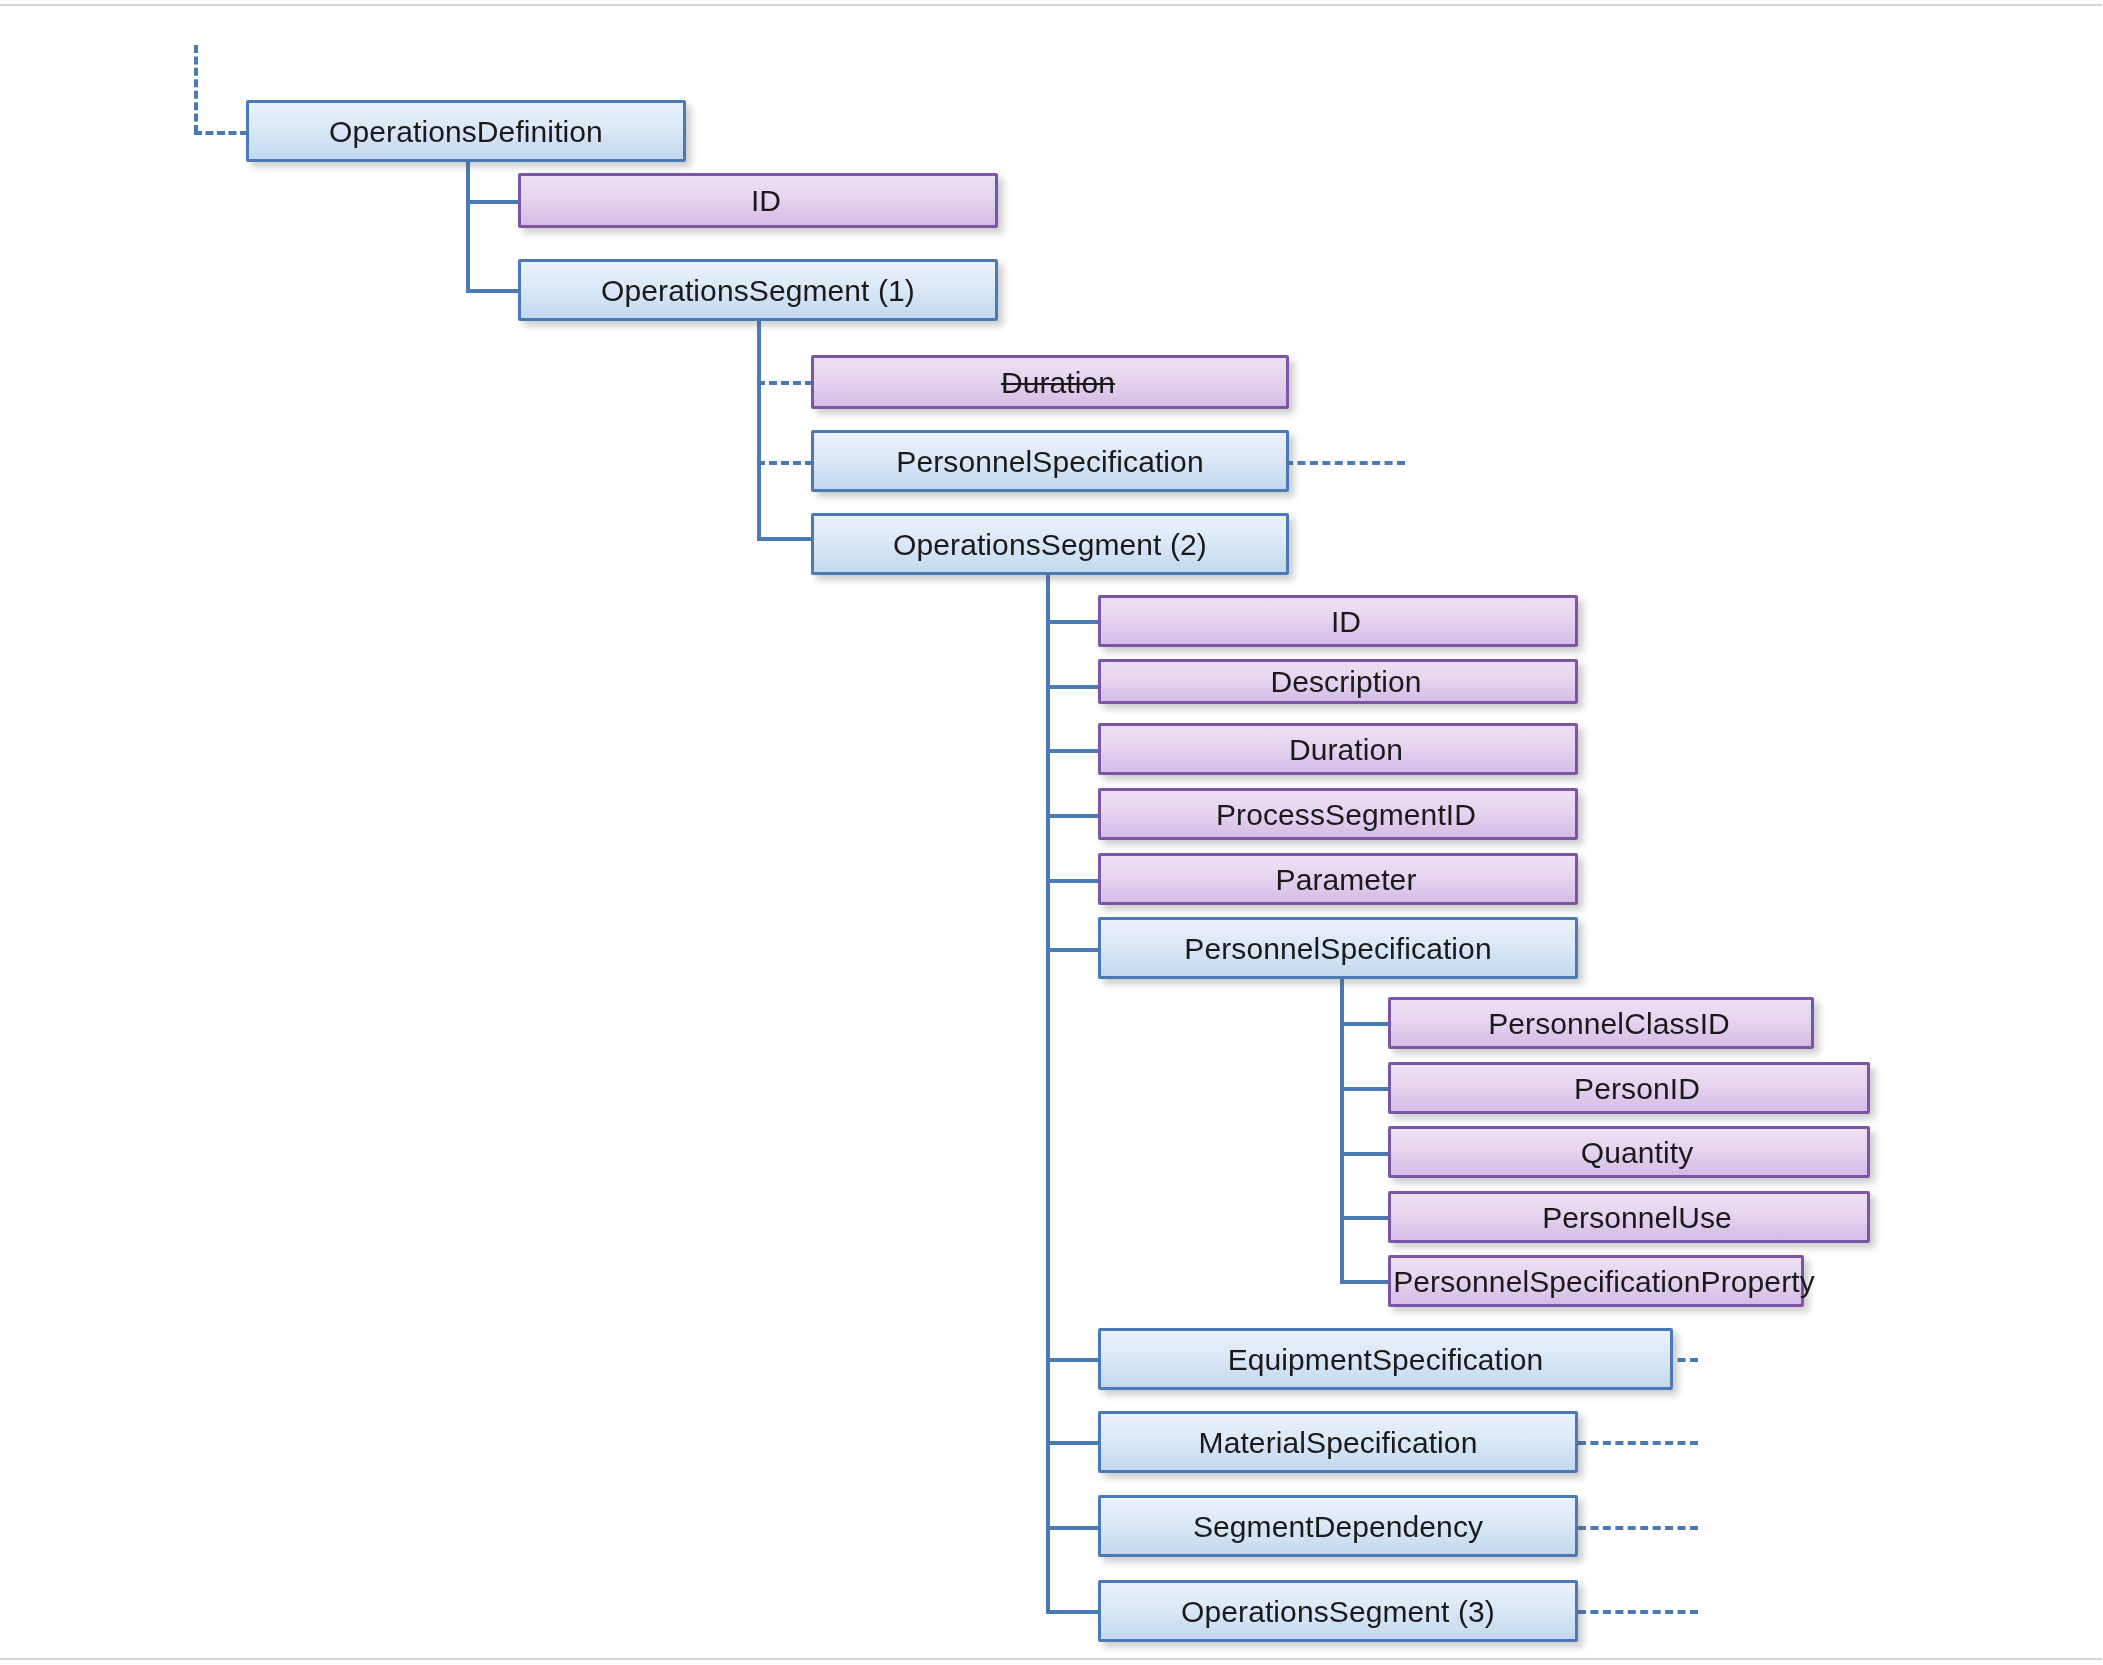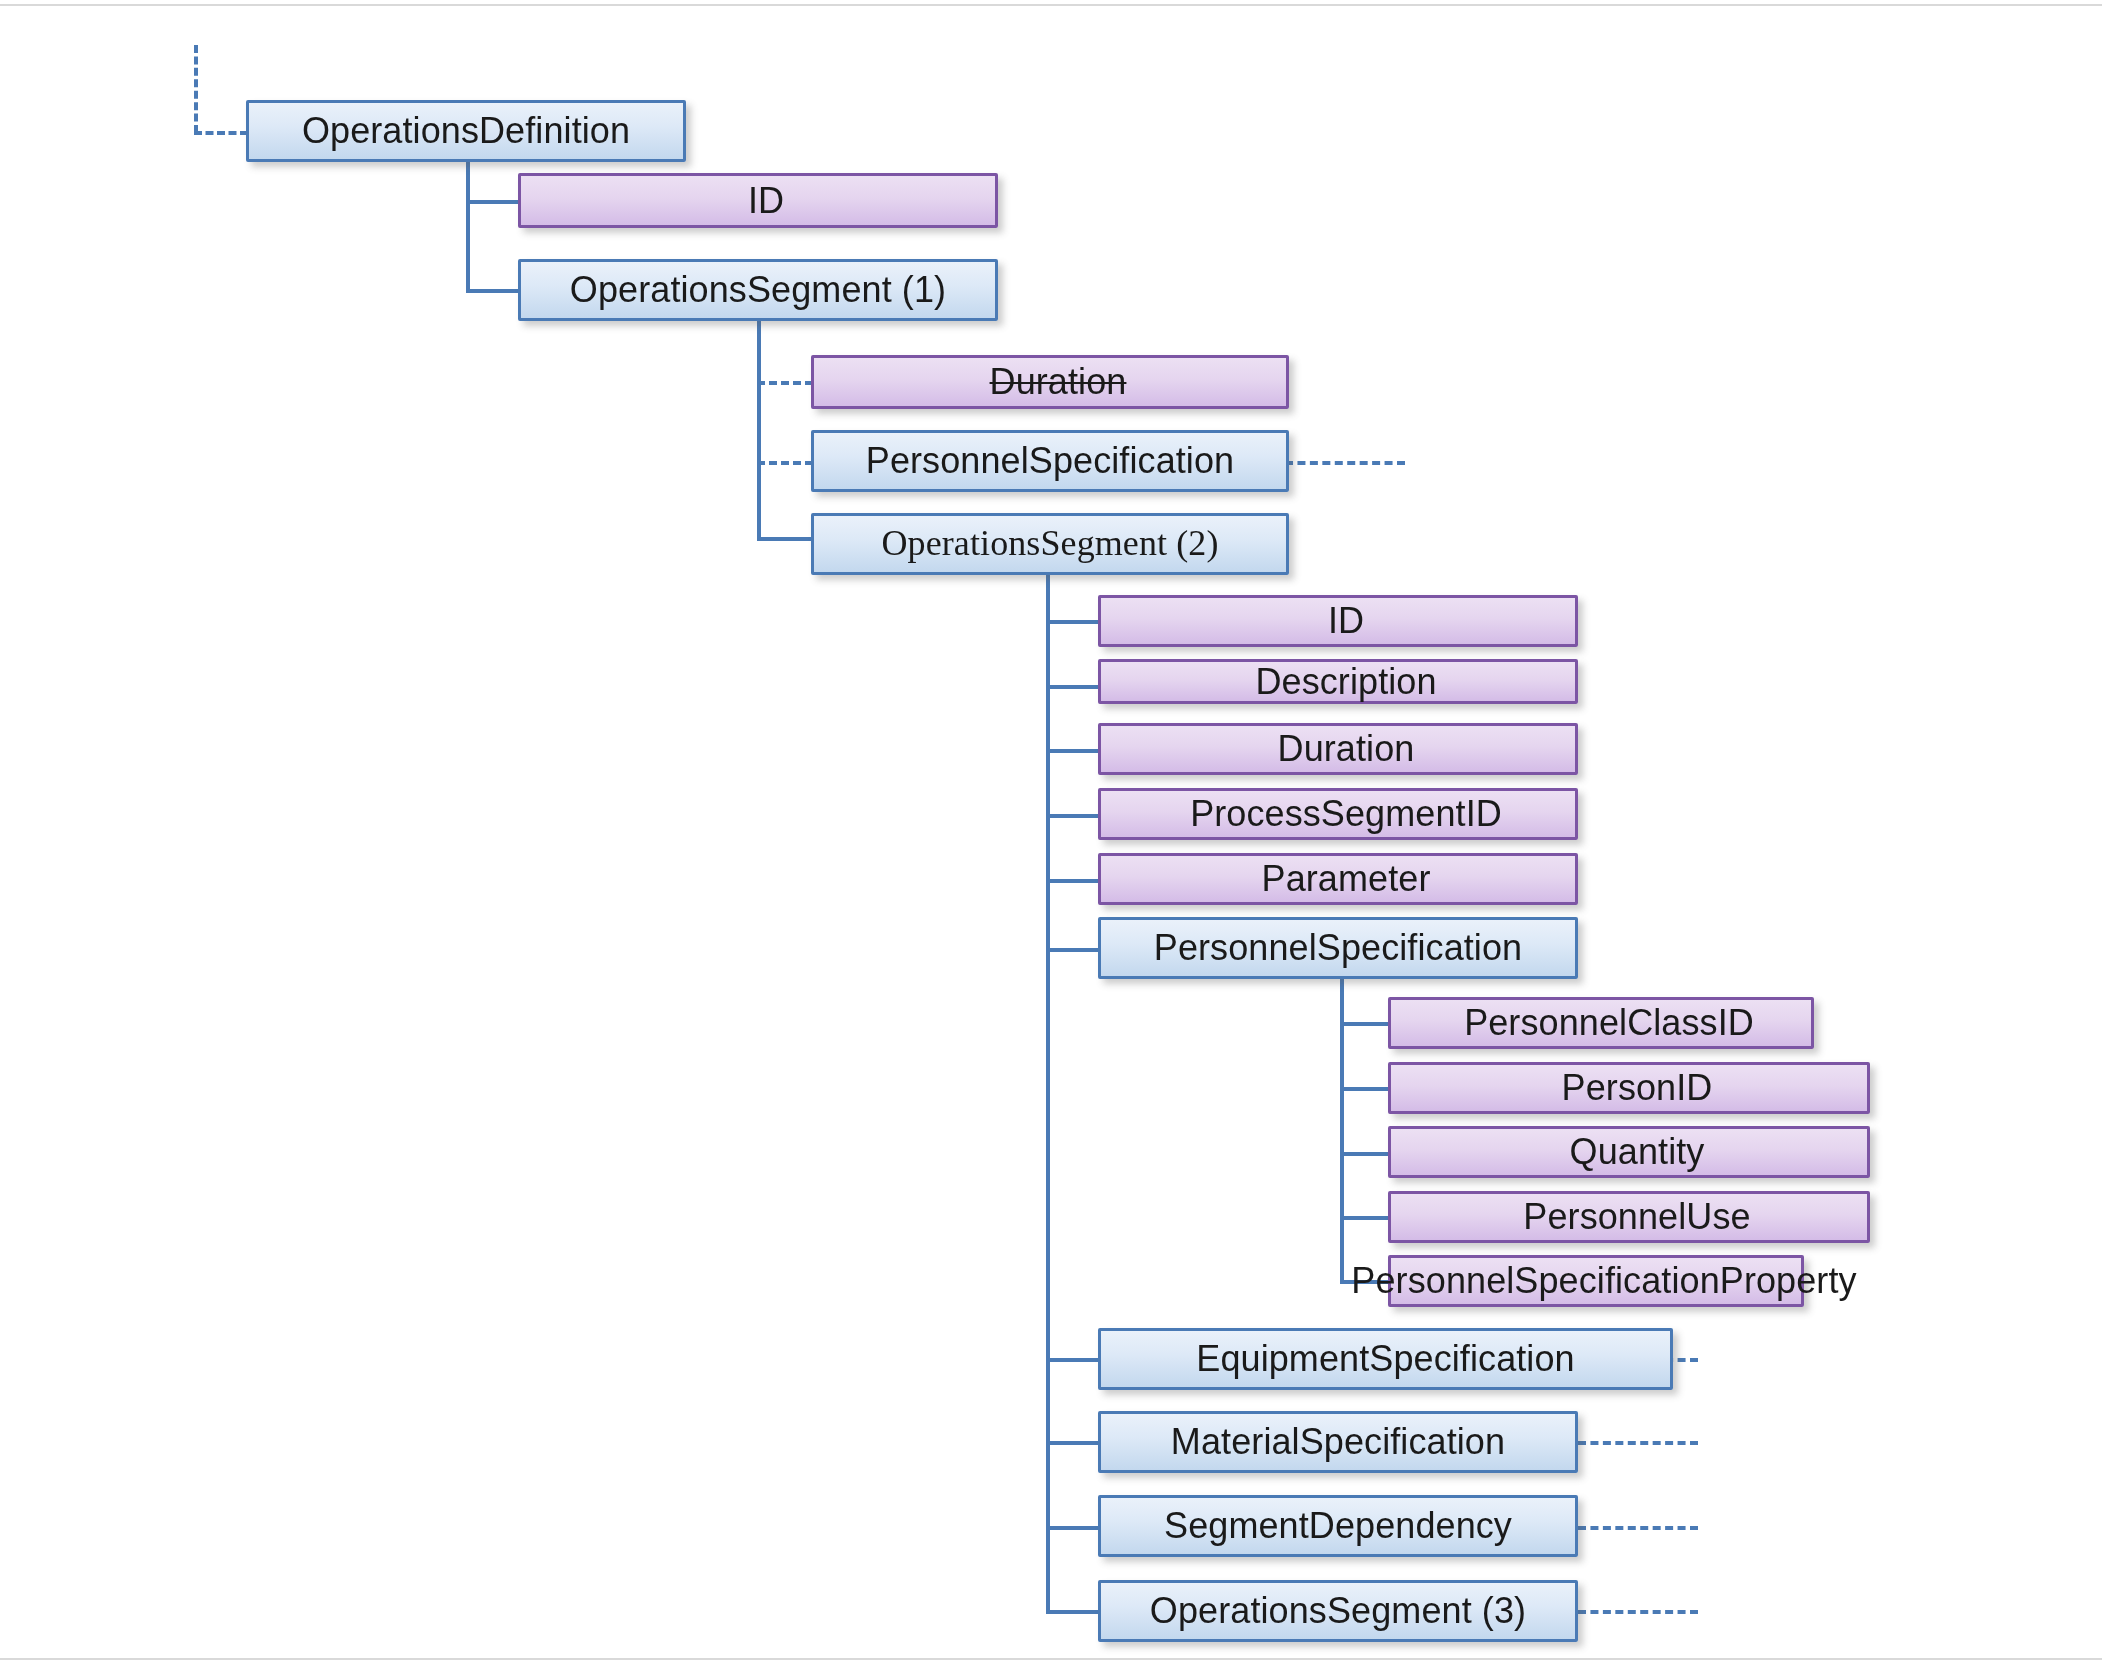--- a/index.html
+++ b/index.html
@@ -30,21 +30,21 @@
     pointer-events: none;
   }
   
   .node {
     position: absolute;
     box-sizing: border-box;
     display: flex;
     align-items: center;
     justify-content: center;
     border-radius: 2px;
-    font-size: 36px;
+    font-size: 30px;
     line-height: 1.1;
     color: #1a1a1a;
     letter-spacing: 0.1px;
     white-space: nowrap;
     z-index: 5;
   }
   .node .lbl {
     display: block;
   }
   .node.blue {
@@ -141,21 +141,21 @@
   </div>
 
   <div class="node purple struck" style="left:811px; top:355px; width:478px; height:54px;">
     <span class="lbl">Duration</span>
   </div>
 
   <div class="node blue" style="left:811px; top:430px; width:478px; height:62px;">
     <span class="lbl">PersonnelSpecification</span>
   </div>
 
-  <div class="node blue" style="left:811px; top:513px; width:478px; height:62px;font-family:Liberation Serif, serif;">
+  <div class="node blue" style="left:811px; top:513px; width:478px; height:62px;">
     <span class="lbl">OperationsSegment (2)</span>
   </div>
 
   <div class="node purple" style="left:1098px; top:595px; width:480px; height:52px;">
     <span class="lbl">ID</span>
   </div>
 
   <div class="node purple" style="left:1098px; top:659px; width:480px; height:45px;">
     <span class="lbl">Description</span>
   </div>

